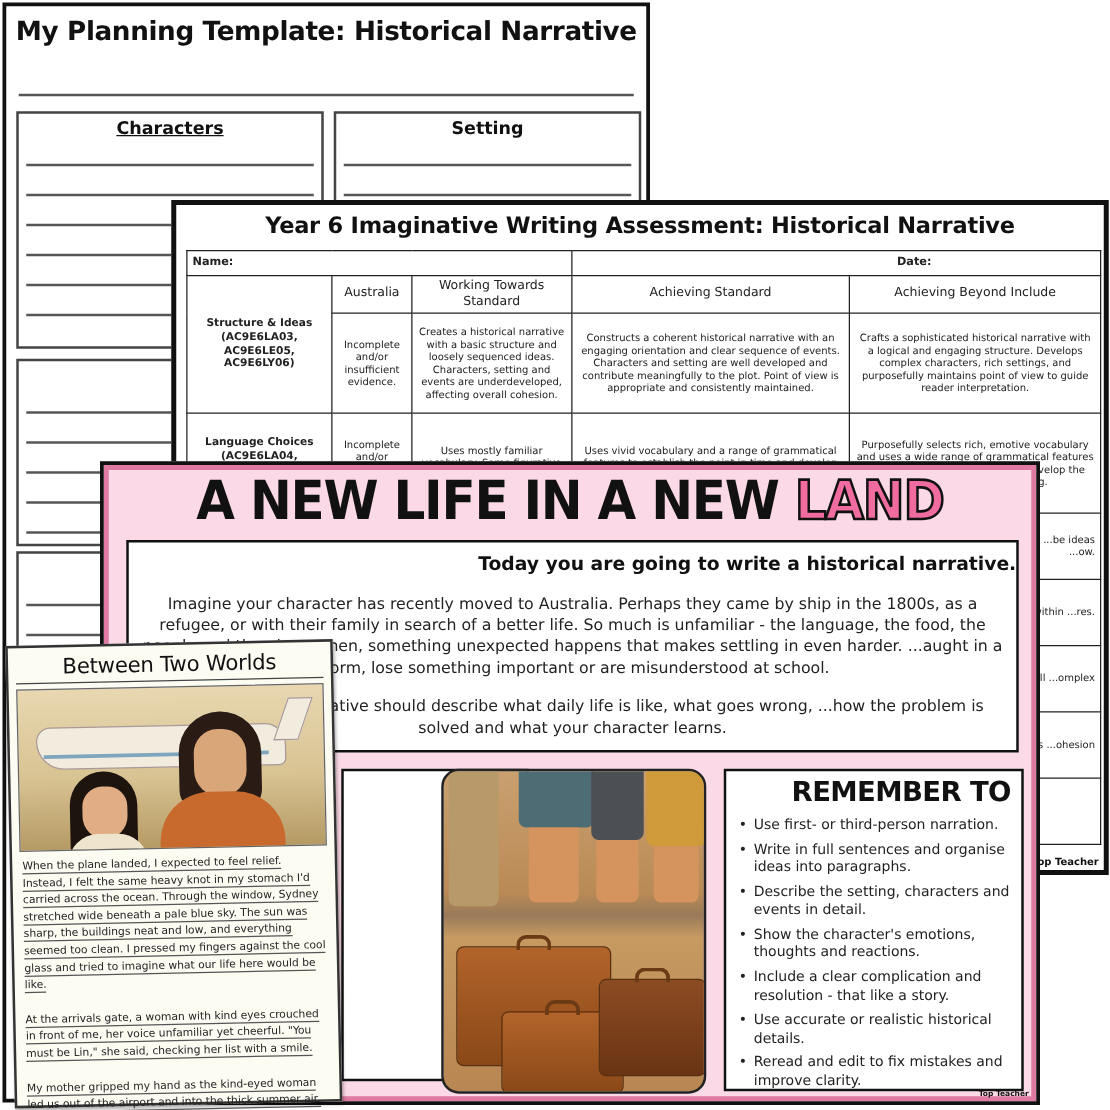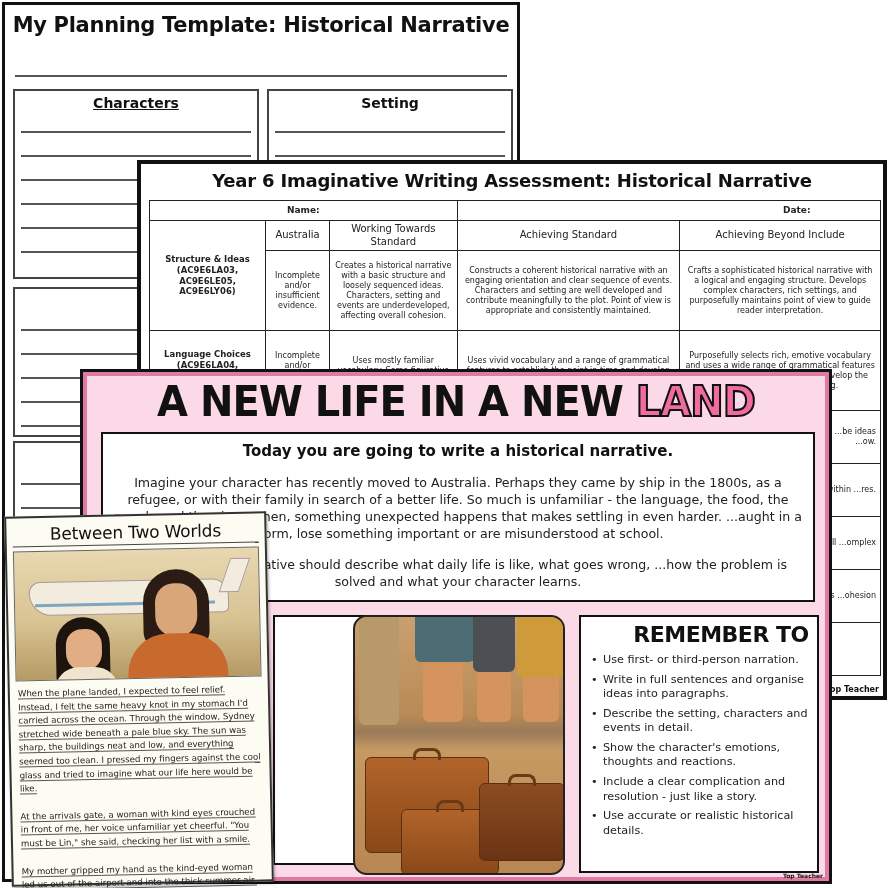--- a/index.html
+++ b/index.html
@@ -27,21 +27,21 @@
   }
   .rubric .rtitle {
     position: absolute; left: 0; right: 0; top: 6px; text-align: center;
     font-size: 18px; font-weight: bold; letter-spacing: -0.2px;
   }
   .rubric table {
     position: absolute; left: 8px; top: 36px; width: 732px; border-collapse: collapse;
     font-size: 8px; color: #222;
   }
   .rubric td, .rubric th { border: 1.5px solid #222; text-align: center; vertical-align: middle; padding: 2px 4px; line-height: 1.25; }
-  .rubric .name-row td { text-align: center; font-weight: bold; font-size: 9px; height: 20px; }
+  .rubric .name-row td { text-align: left; font-weight: bold; font-size: 9px; height: 20px; }
   .rubric .name-row .date { padding-left: 260px; }
   .rubric th { font-size: 10px; font-weight: normal; height: 22px; }
   .rubric .crit { font-weight: bold; width: 116px; font-size: 8.5px; }
   .rubric .rowA td { height: 80px; }
   .rubric .rowB td { height: 80px; }
   .rubric .row-s td { height: 53px; }
   .rubric .brand { position: absolute; right: 4px; bottom: 2px; font-size: 8px; font-weight: bold; }
 
   
   .poster {
@@ -51,21 +51,21 @@
   .poster .headline {
     position: absolute; left: 0; right: 0; top: 6px; text-align: center;
     font-family: "DejaVu Sans", sans-serif; font-weight: bold; font-size: 40px;
     letter-spacing: -1px; color: #111; transform: scaleY(1.08);
   }
   .poster .headline .pink { color: #f06ba0; -webkit-text-stroke: 2px #111; }
   .intro-box {
     position: absolute; left: 18px; top: 60px; width: 714px; height: 170px;
     background: #fff; border: 2px solid #111;
   }
-  .intro-box .lead { text-align: center; font-weight: bold; font-size: 15px; margin-top: 8px; }
+  .intro-box .lead { text-align: right; font-weight: bold; font-size: 15px; margin-top: 8px; }
   .intro-box p { text-align: center; font-size: 12.6px; line-height: 1.35; margin: 14px 10px 0; color: #222; }
 
   .about-box {
     position: absolute; left: 190px; top: 243px; width: 150px; height: 250px;
     background: #fff; border: 2px solid #111;
   }
   .about-box .atitle { position: absolute; right: 6px; top: 6px; font-size: 22px; font-weight: bold; }
   .about-box .aline { position: absolute; right: 6px; font-size: 12px; color: #222; white-space: nowrap; }
 
   .photo {
@@ -257,22 +257,23 @@
       </div>
   </div>
 
   <div class="remember-box">
     <div class="rtitle">REMEMBER TO</div>
     <ul>
       <li>Use first- or third-person narration.</li>
       <li>Write in full sentences and organise ideas into paragraphs.</li>
       <li>Describe the setting, characters and events in detail.</li>
       <li>Show the character's emotions, thoughts and reactions.</li>
-      <li>Include a clear complication and resolution - just like a story.</li>
+      <li>Include a clear complication and resolution - that like a story.</li>
       <li>Use accurate or realistic historical details.</li>
+      <li>Reread and edit to fix mistakes and improve clarity.</li>
     </ul>
   </div>
   <div class="brand">Top Teacher</div>
 </div>
 
 <div class="story">
   <div class="stitle">Between Two Worlds</div>
   <div class="sline"></div>
   <div class="illus">
     <div class="plane"></div>

